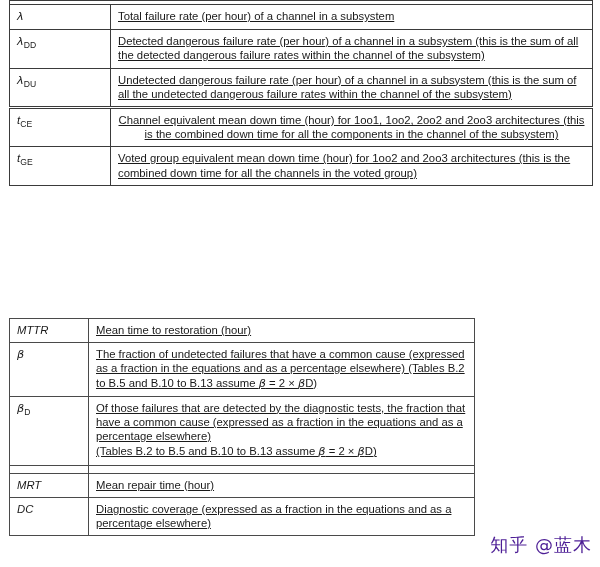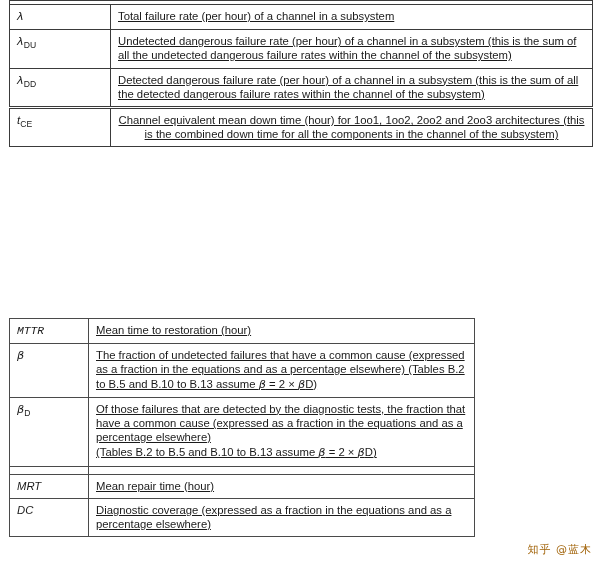--- a/index.html
+++ b/index.html
@@ -106,22 +106,22 @@
     padding: 0;
     height: 7px;
   }
 
   
   #watermark {
     position: absolute;
     right: 8px;
     bottom: 10px;
     font-family: "DejaVu Sans", sans-serif;
-    font-size: 11px;
-    color: #a16207;
+    font-size: 18px;
+    color: #4c1d95;
     letter-spacing: 1px;
     white-space: nowrap;
     user-select: none;
   }
 </style>
 </head>
 <body>
 
 <div class="page">
 
@@ -140,58 +140,66 @@
           <span class="lam">λ</span><span class="sub"></span>
         </td>
         <td class="desc-cell">
           <p>Total failure rate (per hour) of a channel in a subsystem</p>
         </td>
       </tr>
 
 
       <tr>
         <td class="sym-cell">
+          <span class="lam">λ</span><span class="sub">DD</span>
+        </td>
+        <td class="desc-cell">
+          <p>Detected dangerous failure rate (per hour) of a channel in a subsystem (this is the sum of all the detected dangerous failure rates within the channel of the subsystem)</p>
+        </td>
+      </tr>
+
+      <tr>
+        <td class="sym-cell">
           <span class="lam">λ</span><span class="sub">DU</span>
         </td>
         <td class="desc-cell">
           <p>Undetected dangerous failure rate (per hour) of a channel in a subsystem (this is the sum of all the undetected dangerous failure rates within the channel of the subsystem)</p>
-        </td>
-      </tr>
-
-      <tr>
-        <td class="sym-cell">
-          <span class="lam">λ</span><span class="sub">DD</span>
-        </td>
-        <td class="desc-cell">
-          <p>Detected dangerous failure rate (per hour) of a channel in a subsystem (this is the sum of all the detected dangerous failure rates within the channel of the subsystem)</p>
         </td>
       </tr>
 
       <tr>
         <td class="sym-cell" style="border-top-width:3px; border-top-style:double;">
           <span style="font-style:italic;">t</span><span class="sub">CE</span>
         </td>
         <td class="desc-cell" style="border-top-width:3px; border-top-style:double;text-align:center;">
           <p>Channel equivalent mean down time (hour) for 1oo1, 1oo2, 2oo2 and 2oo3 architectures (this is the combined down time for all the components in the channel of the subsystem)</p>
         </td>
       </tr>
 
+      <tr>
+        <td class="sym-cell">
+          <span style="font-style:italic;">t</span><span class="sub">GE</span>
+        </td>
+        <td class="desc-cell">
+          <p>Voted group equivalent mean down time (hour) for 1oo2 and 2oo3 architectures (this is the combined down time for all the channels in the voted group)</p>
+        </td>
+      </tr>
     </tbody>
   </table>
 
   <table class="doc-table" id="table-symbols-params">
     <colgroup>
       <col class="col-sym">
       <col>
     </colgroup>
     <tbody>
 
       <tr>
         <td class="sym-cell">
-          <span style="font-style:italic;font-family:Liberation Mono, monospace;">MTTR</span>
+          <span style="font-style:italic;">MTTR</span>
         </td>
         <td class="desc-cell">
           <p>Mean time to restoration (hour)</p>
         </td>
       </tr>
 
       <tr>
         <td class="sym-cell">
           <span class="lam">β</span>
         </td>

